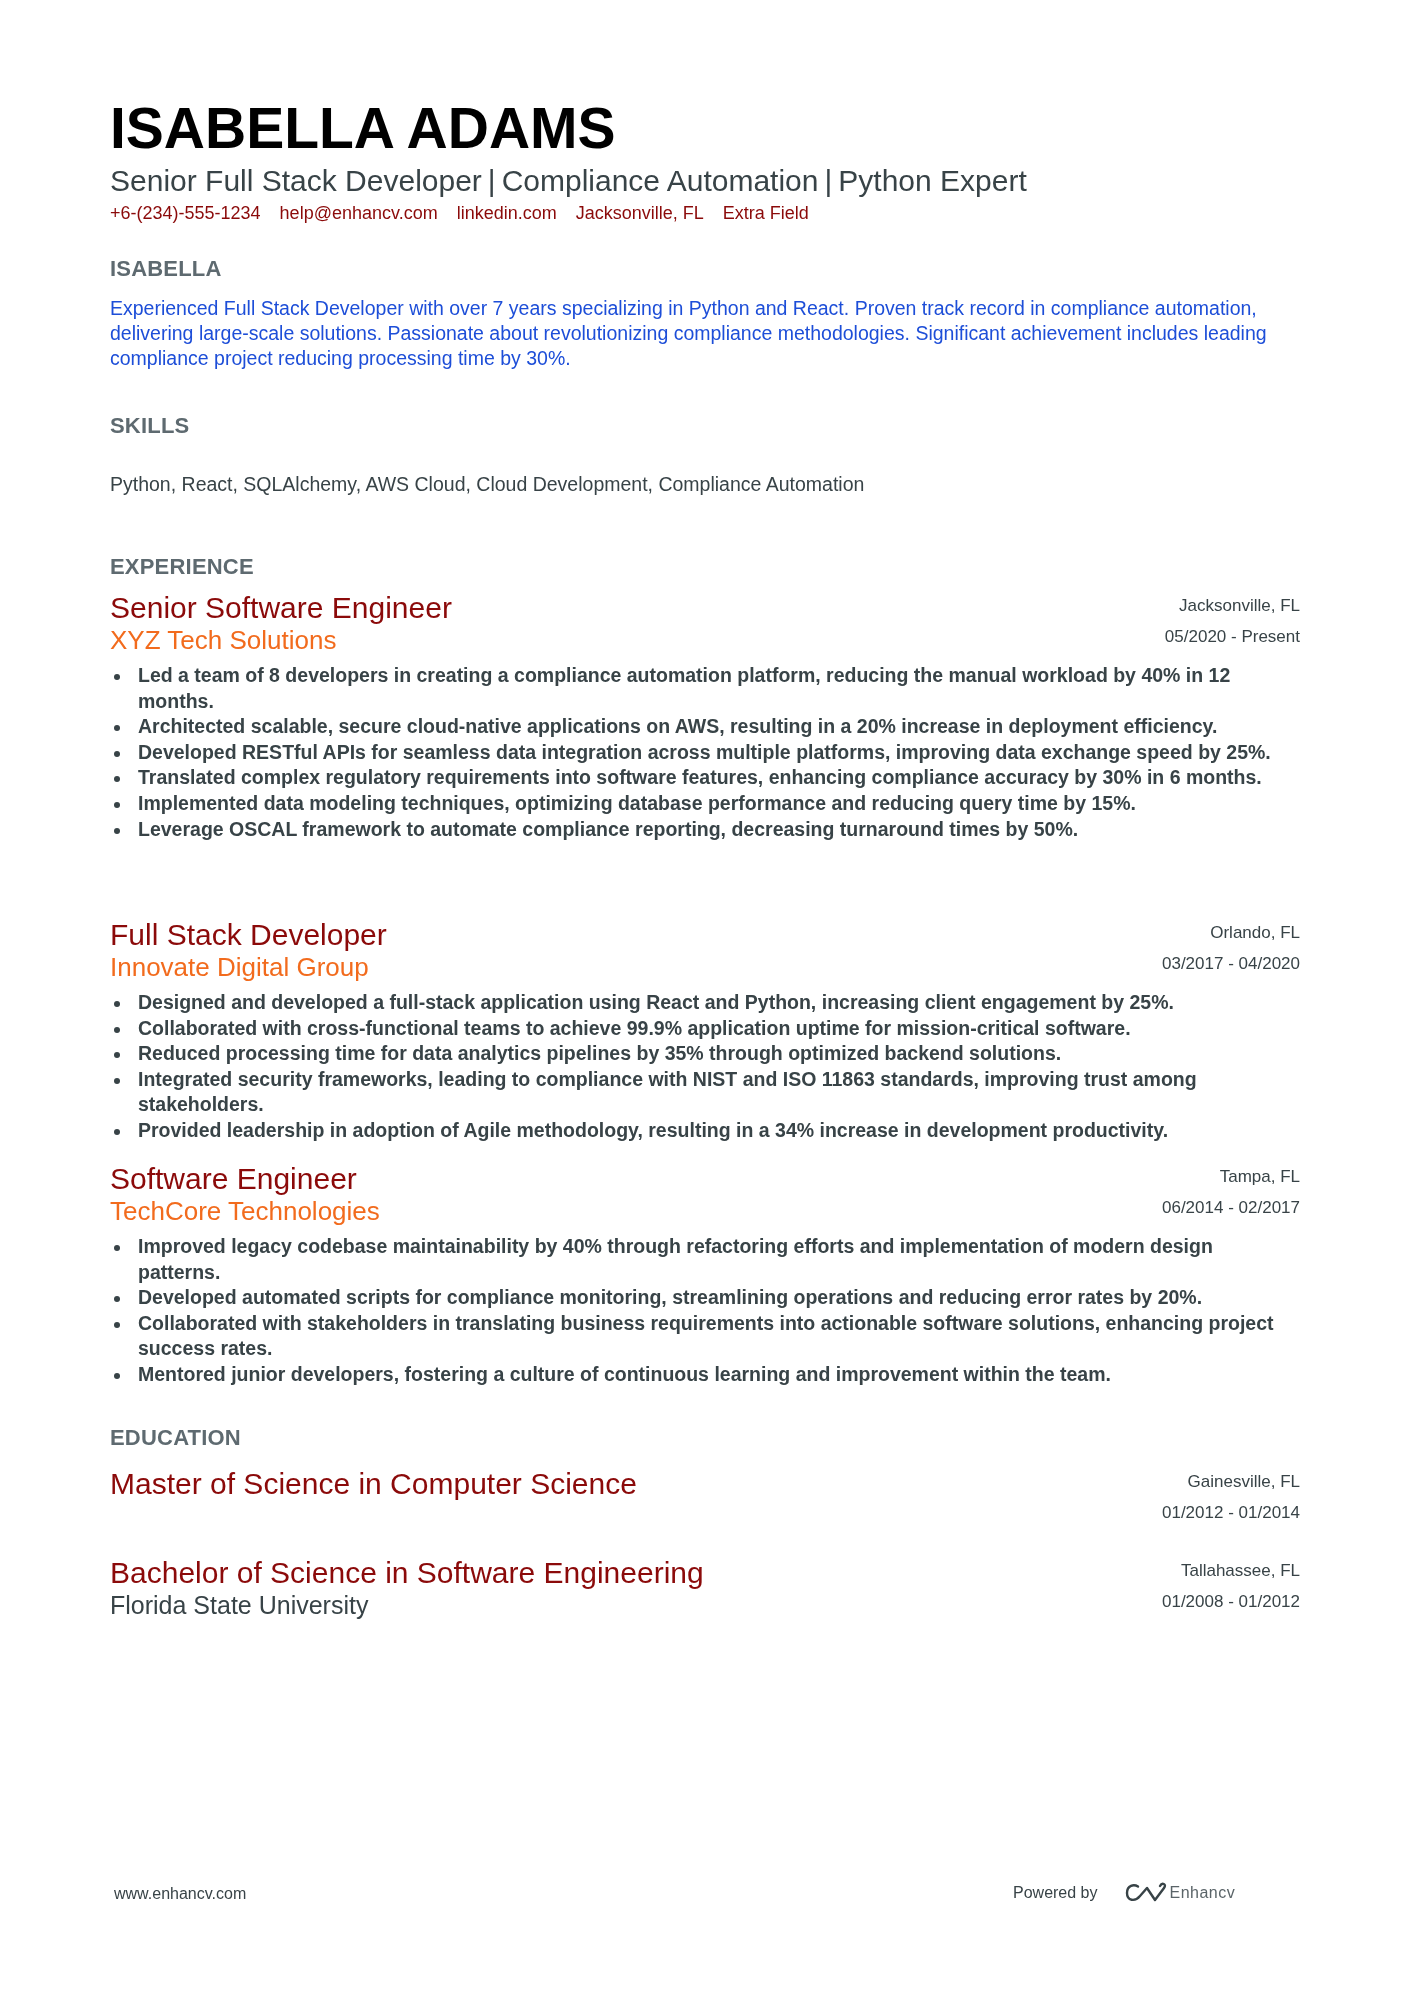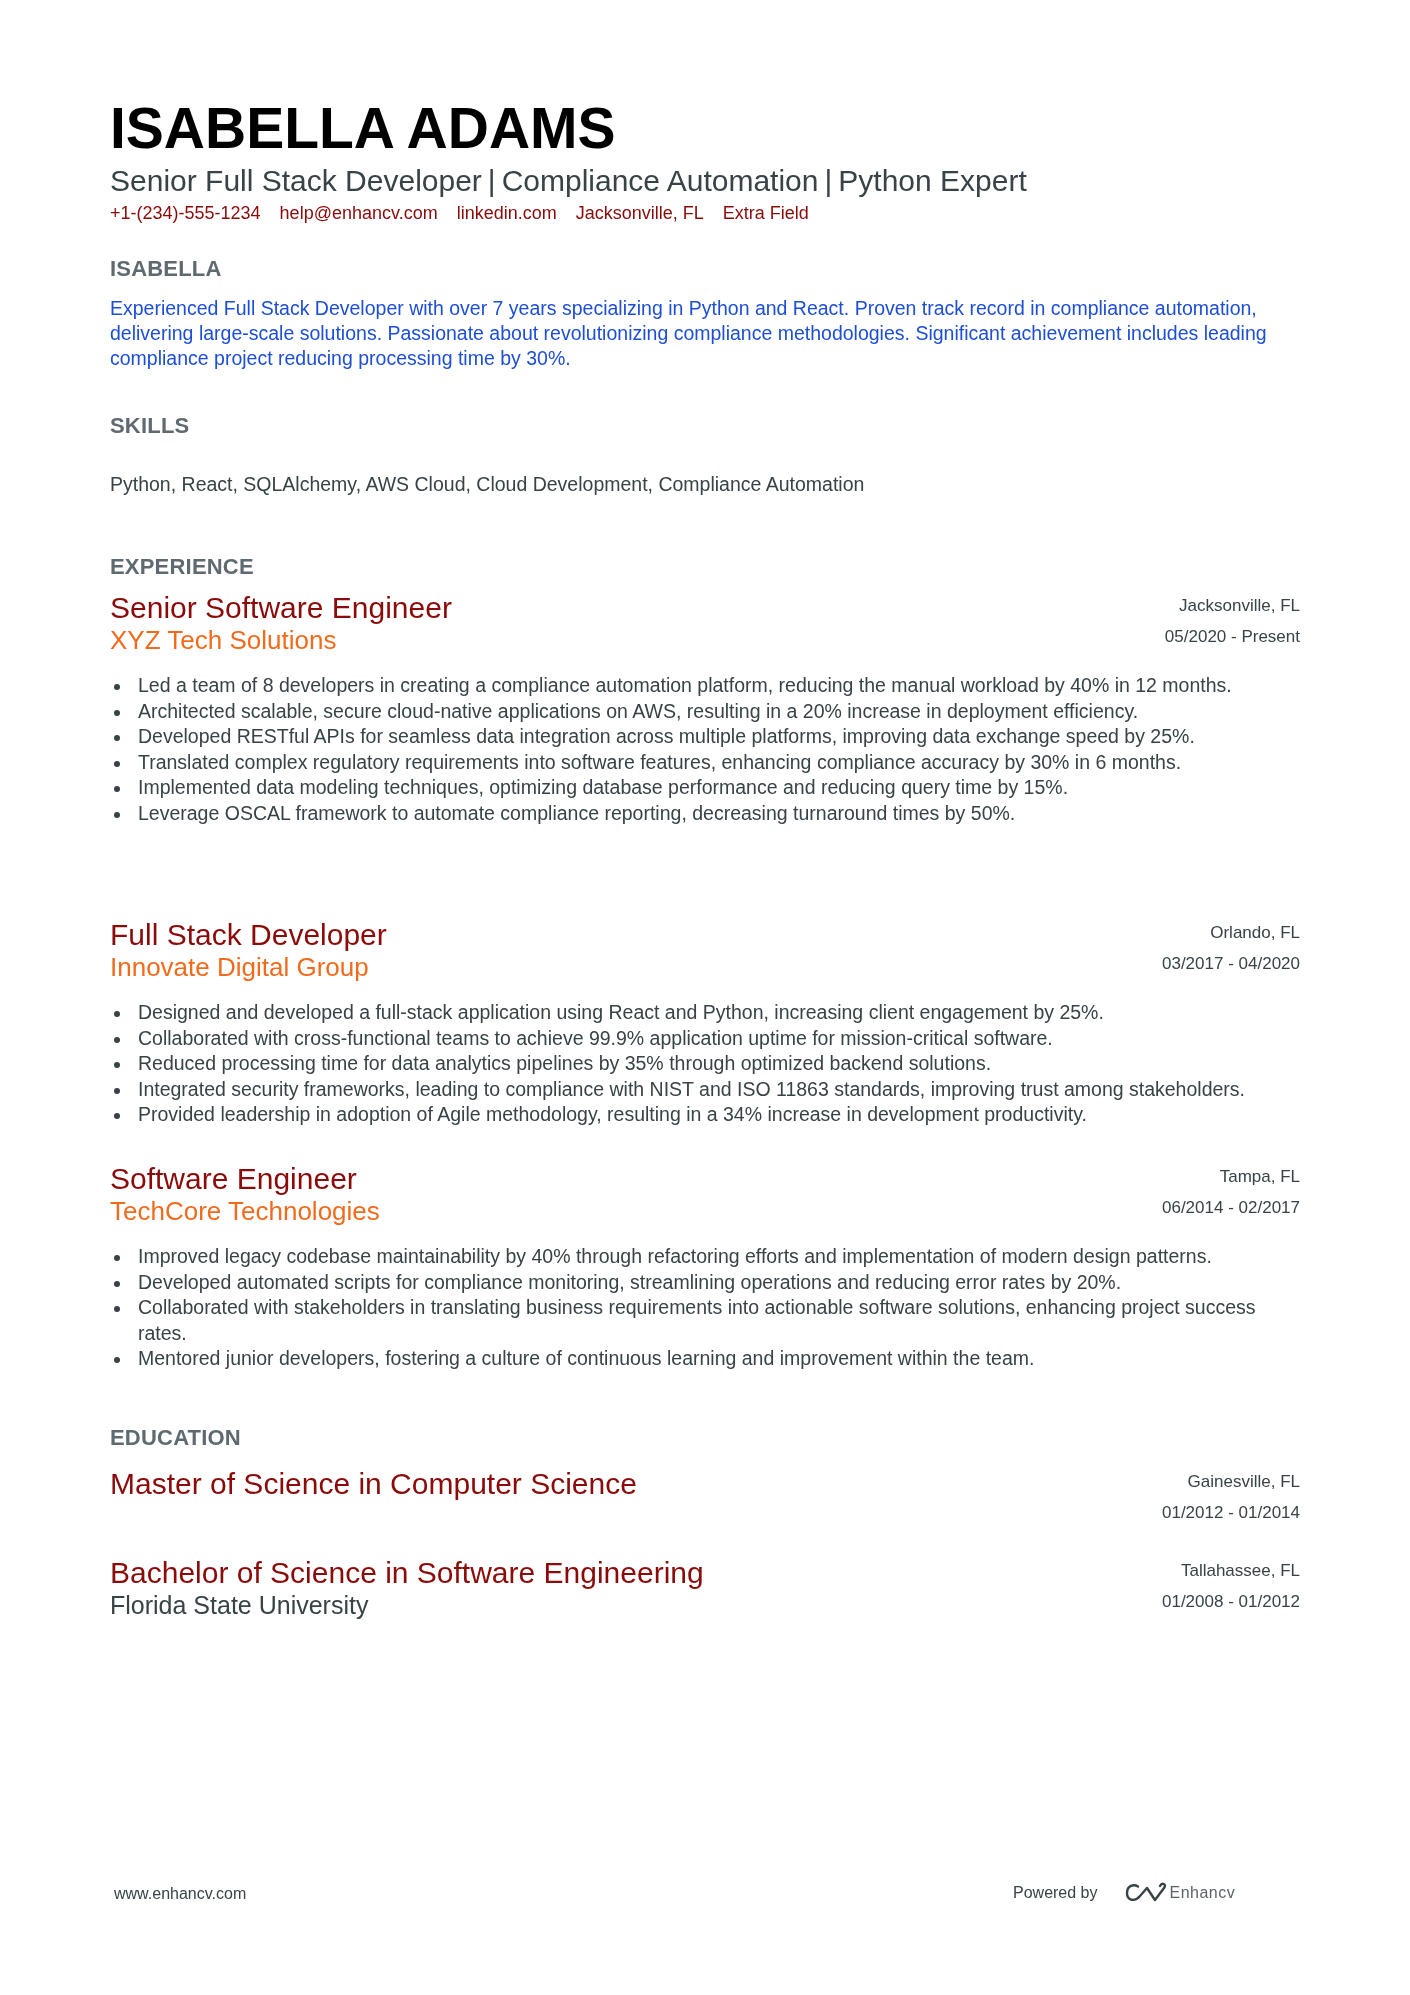--- a/index.html
+++ b/index.html
@@ -17,41 +17,41 @@
   .summary { position: absolute; left: 0; top: 296px; width: 1190px; font-size: 19.5px; line-height: 25px; color: #1d4ed8; }
   .skills { position: absolute; left: 0; top: 472px; font-size: 19.5px; line-height: 25.6px; color: #384347; }
 
   .entry { position: absolute; left: 0; width: 1190px; }
   .entry .title { font-size: 30px; line-height: 34px; color: #8B0A0A; white-space: nowrap; }
   .entry .org { font-size: 26px; line-height: 30px; color: #F26B1D; white-space: nowrap; }
   .entry .school { font-size: 25px; line-height: 30px; color: #384347; white-space: nowrap; }
   .entry .meta { position: absolute; right: 0; top: 0; text-align: right; font-size: 17px; color: #384347; }
   .entry .meta .loc { display: block; line-height: 20px; height: 36px; padding-top: 5px; }
   .entry .meta .dates { display: block; line-height: 20px; }
-  .entry ul { list-style: none; margin-top: 18px; }
+  .entry ul { list-style: none; margin-top: 8px; font-weight: bold; }
   .entry li { position: relative; padding-left: 28px; font-size: 19.5px; line-height: 25.6px; color: #384347; }
   .entry li::before { content: ""; position: absolute; left: 4px; top: 11px; width: 6px; height: 6px; border-radius: 50%; background: #384347; }
 
   .footer-url { position: absolute; left: 114px; top: 1884px; font-size: 16px; line-height: 20px; color: #384347; }
   .powered { position: absolute; left: 1013px; top: 1879px; display: flex; align-items: center; height: 28px; }
   .powered .pb { font-size: 16px; color: #384347; }
   .powered .logo { margin-left: 26px; width: 46px; height: 24px; }
   .powered .brand { margin-left: 0; font-size: 16px; color: #5A6468; letter-spacing: 0.5px; }
 </style>
 </head>
 <body>
 
 <div class="page">
 
   <div class="name">ISABELLA ADAMS</div>
   <div class="headline">
     <span>Senior Full Stack Developer</span><span class="sep">|</span><span>Compliance Automation</span><span class="sep">|</span><span>Python Expert</span>
   </div>
   <div class="contacts">
-    <span>+1-(234)-555-1234</span>
+    <span>+6-(234)-555-1234</span>
     <span>help@enhancv.com</span>
     <span>linkedin.com</span>
     <span>Jacksonville, FL</span>
     <span>Extra Field</span>
   </div>
 
   <div class="sec-title" style="top:256px">ISABELLA</div>
   <div class="summary">Experienced Full Stack Developer with over 7 years specializing in Python and React. Proven track record in compliance automation, delivering large-scale solutions. Passionate about revolutionizing compliance methodologies. Significant achievement includes leading compliance project reducing processing time by 30%.</div>
 
   <div class="sec-title" style="top:413px">SKILLS</div>

